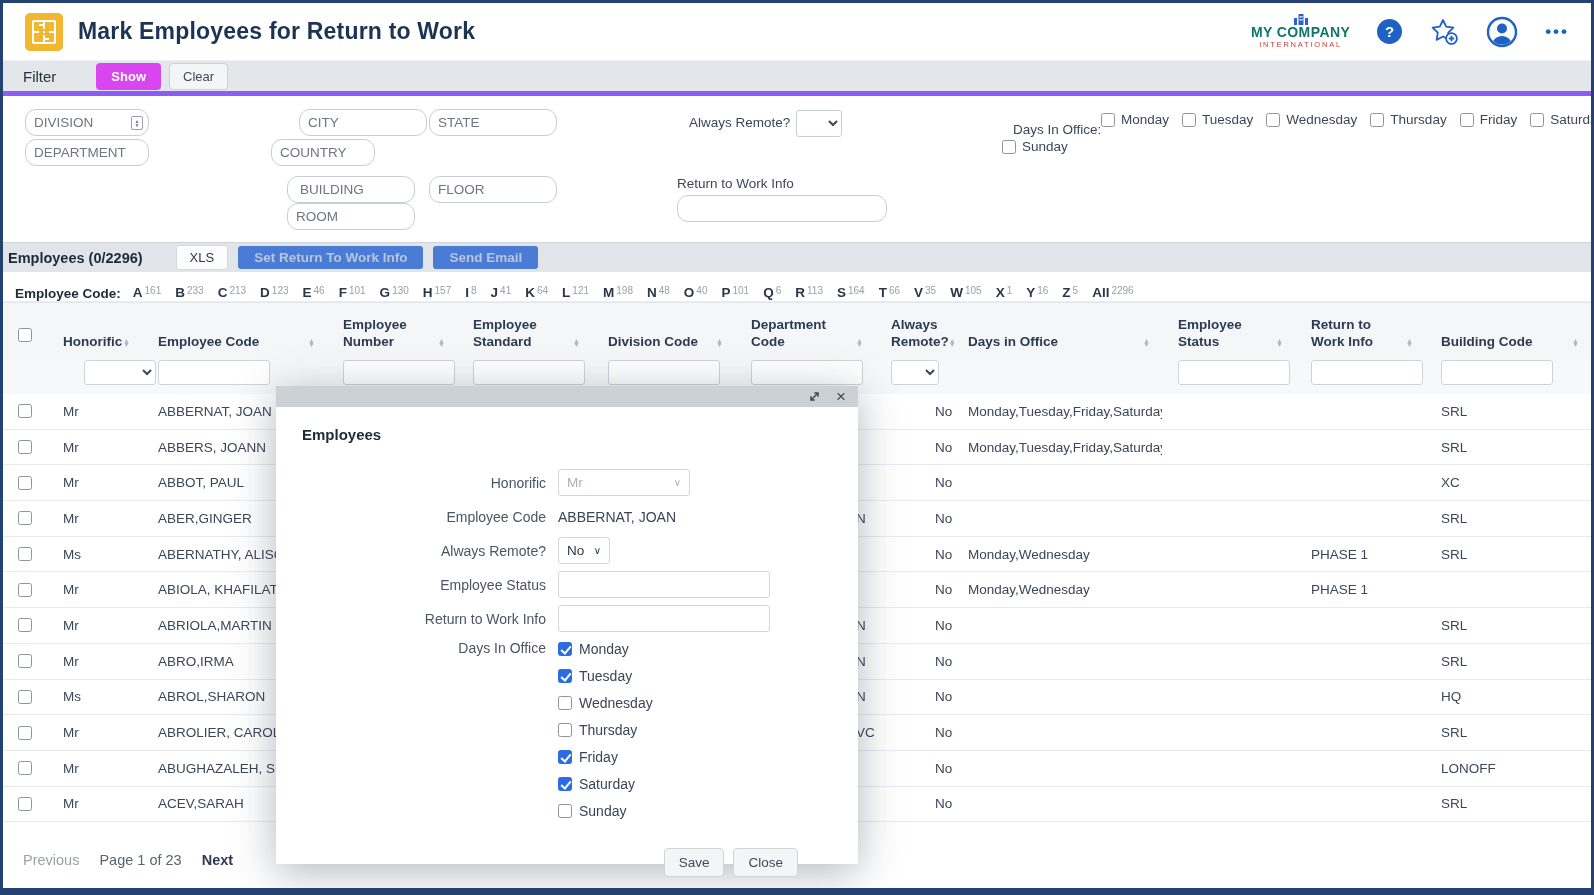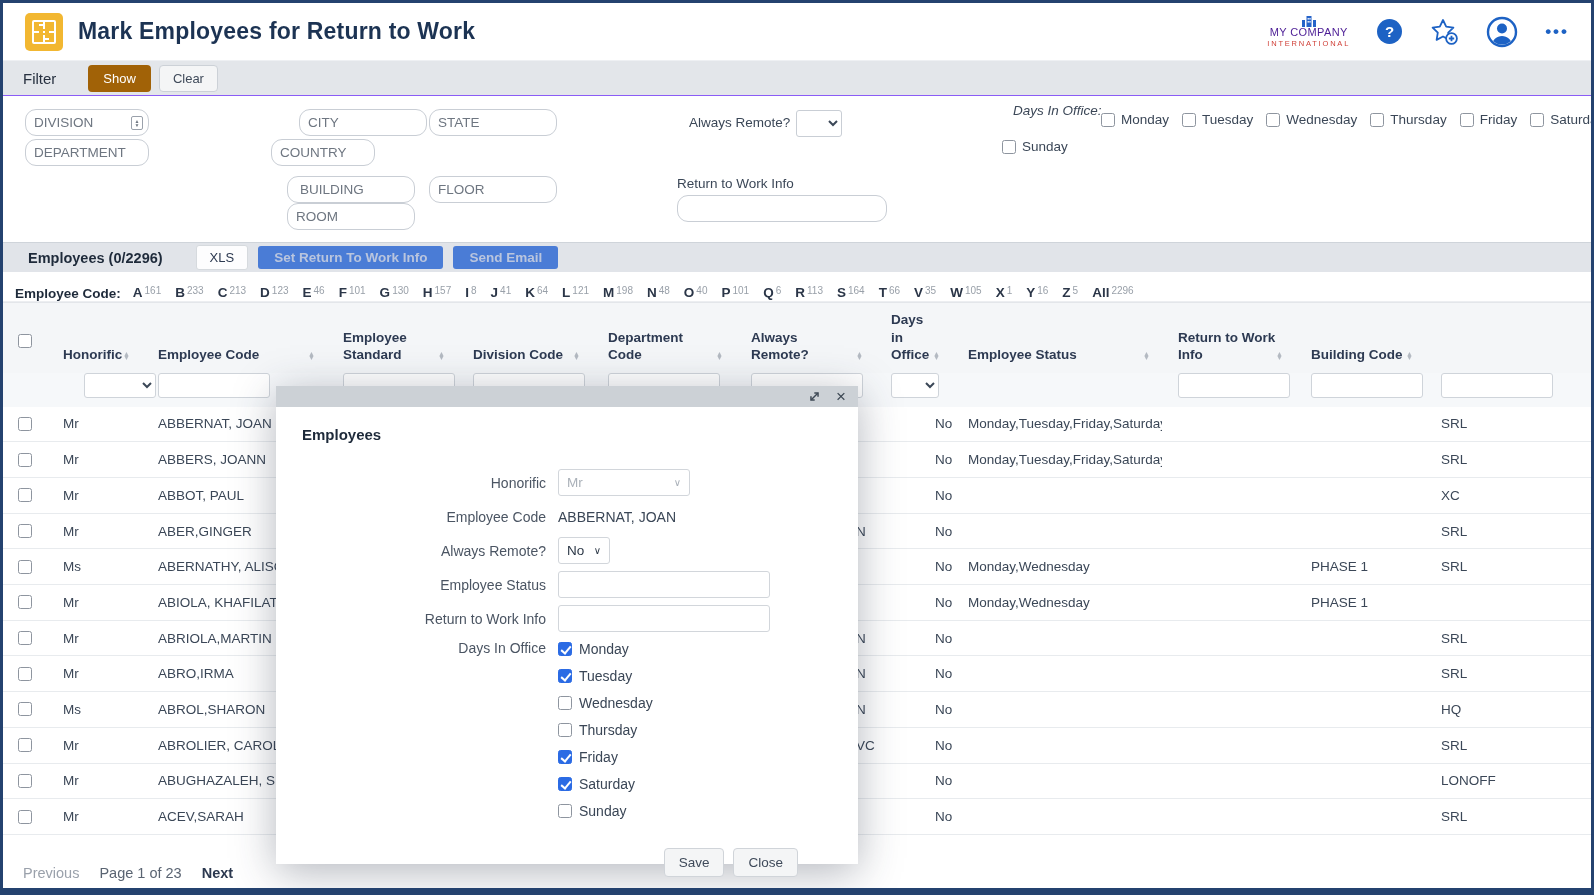--- a/index.html
+++ b/index.html
@@ -12,47 +12,47 @@
     position:relative;
     overflow:hidden;
     color:#3b4757;
   }
   
   .topbar { height:57px; display:flex; align-items:center; padding:0 22px; background:#fff; }
   .app-icon { width:38px; height:38px; border-radius:5px; background:#f2b731; display:flex; align-items:center; justify-content:center; flex:0 0 auto; }
   .page-title { font-size:23px; font-weight:700; color:#1c3353; margin-left:15px; letter-spacing:.2px; }
   .top-right { margin-left:auto; display:flex; align-items:center; gap:27px; }
   .logo { text-align:center; line-height:1; }
-  .logo .l1 { font-size:11px; font-weight:400; color:#4c1d95; letter-spacing:.4px; }
+  .logo .l1 { font-size:14px; font-weight:700; color:#0f766e; letter-spacing:.4px; }
   .logo .l2 { font-size:7.5px; color:#d04038; letter-spacing:1.8px; margin-top:2px; }
   .help-circle { width:25px; height:25px; border-radius:50%; background:#1d62c4; color:#fff; font-weight:700; font-size:15px; display:flex; align-items:center; justify-content:center; cursor:pointer; }
   .icon-btn { cursor:pointer; display:flex; align-items:center; }
   .ellipsis { color:#1d62c4; font-size:17px; font-weight:700; letter-spacing:2px; cursor:pointer; }
   
-  .filterbar { height:36px; background:#e3e6ea; border-top:1px solid #eef0f3; border-bottom:1px solid #8b5cf6; display:flex; align-items:center; padding-left:20px; }
+  .filterbar { height:36px; background:#e3e6ea; border-top:1px solid #eef0f3; border-bottom:5px solid #8b5cf6; display:flex; align-items:center; padding-left:20px; }
   .filterbar .flabel { font-size:15px; color:#26303f; }
   .btn { font-family:inherit; border:none; border-radius:4px; font-size:13px; cursor:pointer; }
-  .btn-show { background:#a16207; color:#fff; font-weight:400; padding:6px 15px; margin-left:32px; }
+  .btn-show { background:#d946ef; color:#fff; font-weight:700; padding:6px 15px; margin-left:40px; }
   .btn-clear { background:#f4f5f6; color:#3f4a5a; border:1px solid #ccd1d7; padding:5px 13px; margin-left:8px; }
   
   .filterpanel { position:relative; height:146px; background:#fff; }
   .fp-input { position:absolute; height:27px; border:1px solid #c9ced5; border-radius:11px; font-family:inherit; font-size:13.5px; color:#555e6a; padding:0 8px; background:#fff; }
   .fp-input::placeholder { color:#6e7681; opacity:1; }
   .division-wrap { position:absolute; left:22px; top:13px; width:124px; }
   .division-wrap input { position:static; width:100%; padding-right:24px; }
   .stepper { position:absolute; right:6px; top:7px; width:12px; height:14px; border:1px solid #9aa1ab; border-radius:2px; display:flex; flex-direction:column; align-items:center; justify-content:center; font-size:5px; color:#6e7681; line-height:4px; }
   .fp-label { position:absolute; font-size:13.5px; color:#3b4757; }
   .fp-select { position:absolute; height:27px; border:1px solid #c9ced5; border-radius:3px; background:#fff; font-family:inherit; font-size:13px; color:#3b4757; }
   .day-item { display:inline-flex; align-items:center; gap:6px; font-size:13.5px; color:#3b4757; }
   .cbx { width:14px; height:14px; border:1.5px solid #8e959f; border-radius:2.5px; background:#fff; display:inline-block; flex:0 0 auto; cursor:pointer; position:relative; }
   .cbx.checked { background:#2b6be4; border-color:#2b6be4; }
   .cbx.checked::after { content:""; position:absolute; left:4px; top:1px; width:4px; height:8px; border:solid #fff; border-width:0 2px 2px 0; transform:rotate(40deg); }
   .days-row { position:absolute; display:flex; align-items:center; gap:13px; }
   
-  .sectionbar { height:30px; background:#e1e4e9; border-top:1px solid #cfd4da; display:flex; align-items:center; padding-left:25px; }
+  .sectionbar { height:30px; background:#e1e4e9; border-top:1px solid #cfd4da; display:flex; align-items:center; padding-left:5px; }
   .sectionbar .stitle { font-size:14.5px; font-weight:700; color:#1e2a3a; }
   .btn-xls { background:#fdfdfe; color:#2c3950; border:1px solid #d6dade; padding:4px 13px; font-size:13px; margin-left:33px; border-radius:3px; }
   .btn-blue-dis { background:#4a7cd6; color:#b9c5de; font-weight:700; font-size:13.5px; padding:4px 16px; margin-left:10px; border-radius:3px; }
   
   .alpharow { height:30px; background:#fff; display:flex; align-items:flex-end; padding-left:12px; border-bottom:1px solid #eceef1; }
   .alpharow .alabel { font-size:13.5px; font-weight:700; color:#1e2a3a; margin-right:12px; }
   .alpha-items { display:flex; align-items:center; gap:14px; }
   .alpha-item { cursor:pointer; white-space:nowrap; }
   .alpha-item .ltr { font-size:13.5px; font-weight:700; color:#2b3648; }
   .alpha-item .cnt { font-size:10px; color:#99a0a9; position:relative; top:-3px; margin-left:2px; }
@@ -170,21 +170,21 @@
   <input class="fp-input" style="left: 296px; top: 13px; width: 128px;" placeholder="CITY">
   <input class="fp-input" style="left: 426px; top: 13px; width: 128px;" placeholder="STATE">
   <input class="fp-input" style="left: 268px; top: 43px; width: 104px;" placeholder="COUNTRY">
   <input class="fp-input" style="left: 284px; top: 80px; width: 128px; padding-left: 12px;" placeholder="BUILDING">
   <input class="fp-input" style="left: 426px; top: 80px; width: 128px;" placeholder="FLOOR">
   <input class="fp-input" style="left: 284px; top: 107px; width: 128px;" placeholder="ROOM">
 
   <span class="fp-label" style="left:686px; top:19px;">Always Remote?</span>
   <select class="fp-select" style="left:793px; top:14px; width:46px;"><option></option></select>
 
-  <span class="fp-label" style="left:1010px; top:7px; font-weight:400;font-style:italic;">Days In Office:</span>
+  <span class="fp-label" style="left:1010px; top:26px; font-weight:400;">Days In Office:</span>
   <div class="days-row" style="left:1098px; top:16px;" id="filter-days-row1">
       <span class="day-item">
         <span class="cbx"></span>
         <span>Monday</span>
       </span>
       <span class="day-item">
         <span class="cbx"></span>
         <span>Tuesday</span>
       </span>
       <span class="day-item">
@@ -260,20 +260,27 @@
     </div>
     <div class="th">
       <span>Honorific</span>
       <span class="sort">
         <span>▲</span>
         <span>▼</span>
       </span>
     </div>
     <div class="th">
       <span>Employee Code</span>
+      <span class="sort">
+        <span>▲</span>
+        <span>▼</span>
+      </span>
+    </div>
+    <div class="th">
+      <span>Employee Number</span>
       <span class="sort">
         <span>▲</span>
         <span>▼</span>
       </span>
     </div>
     <div class="th">
       <span>Employee Standard</span>
       <span class="sort">
         <span>▲</span>
         <span>▼</span>

